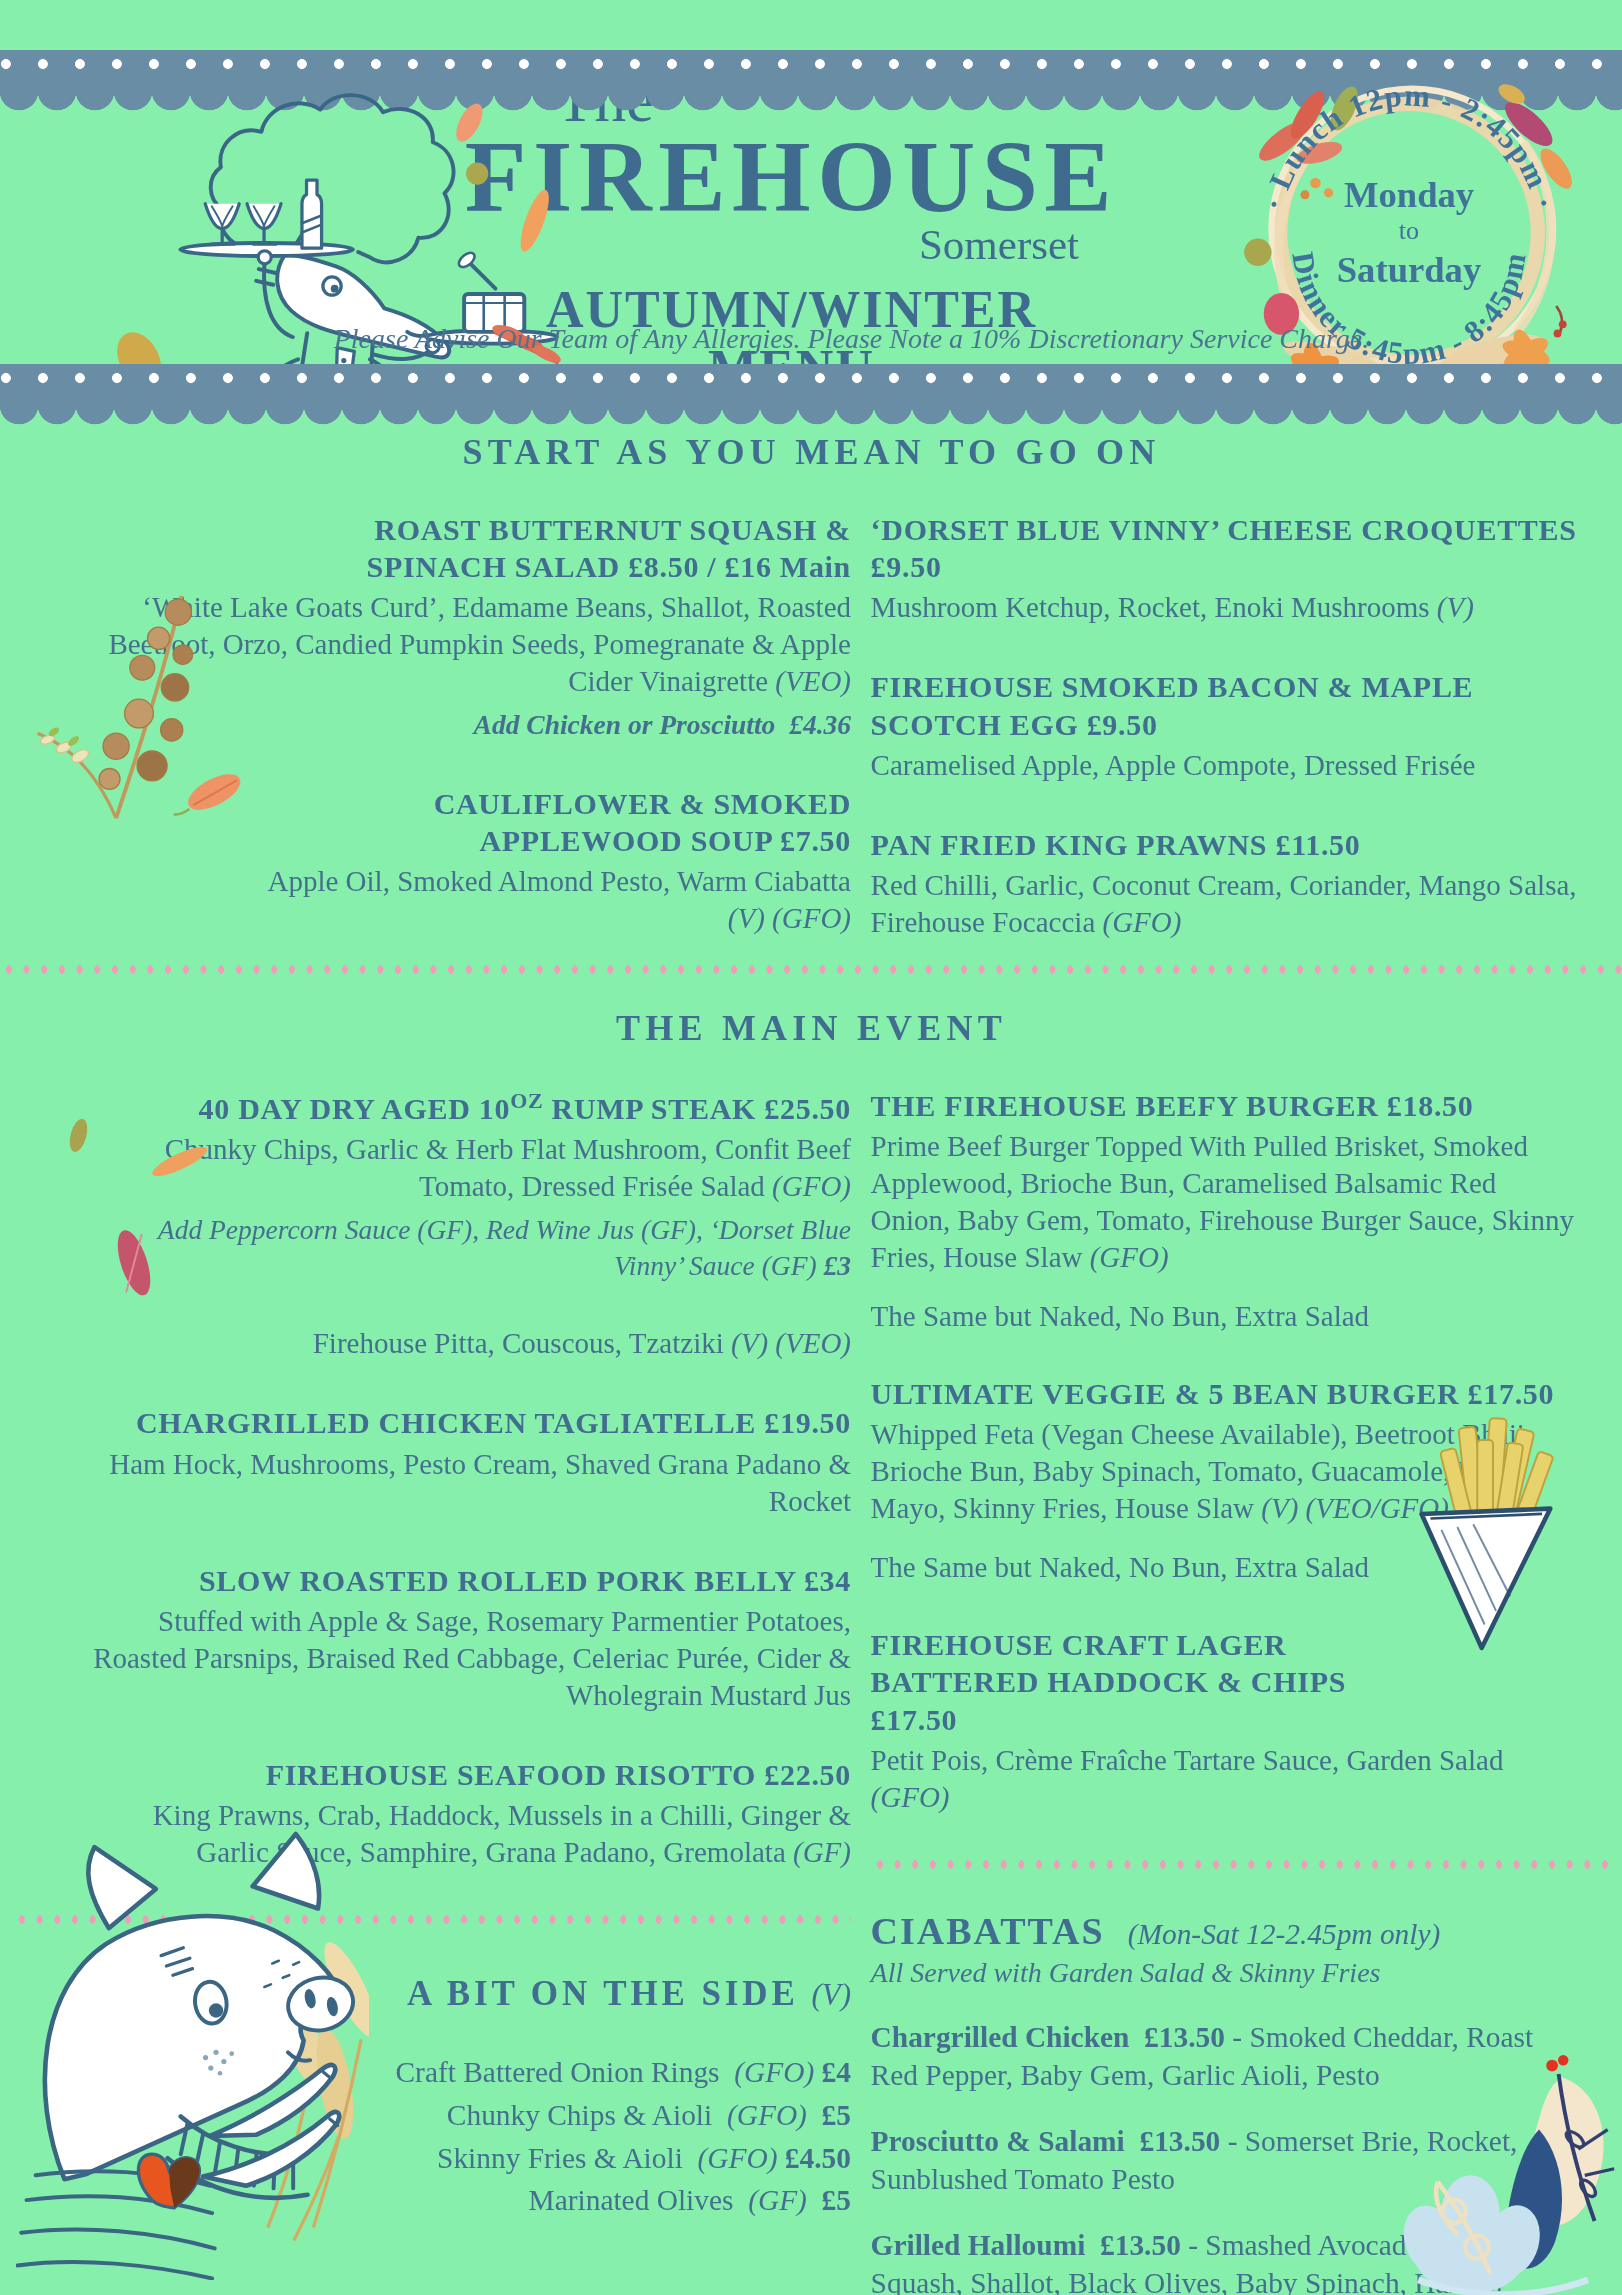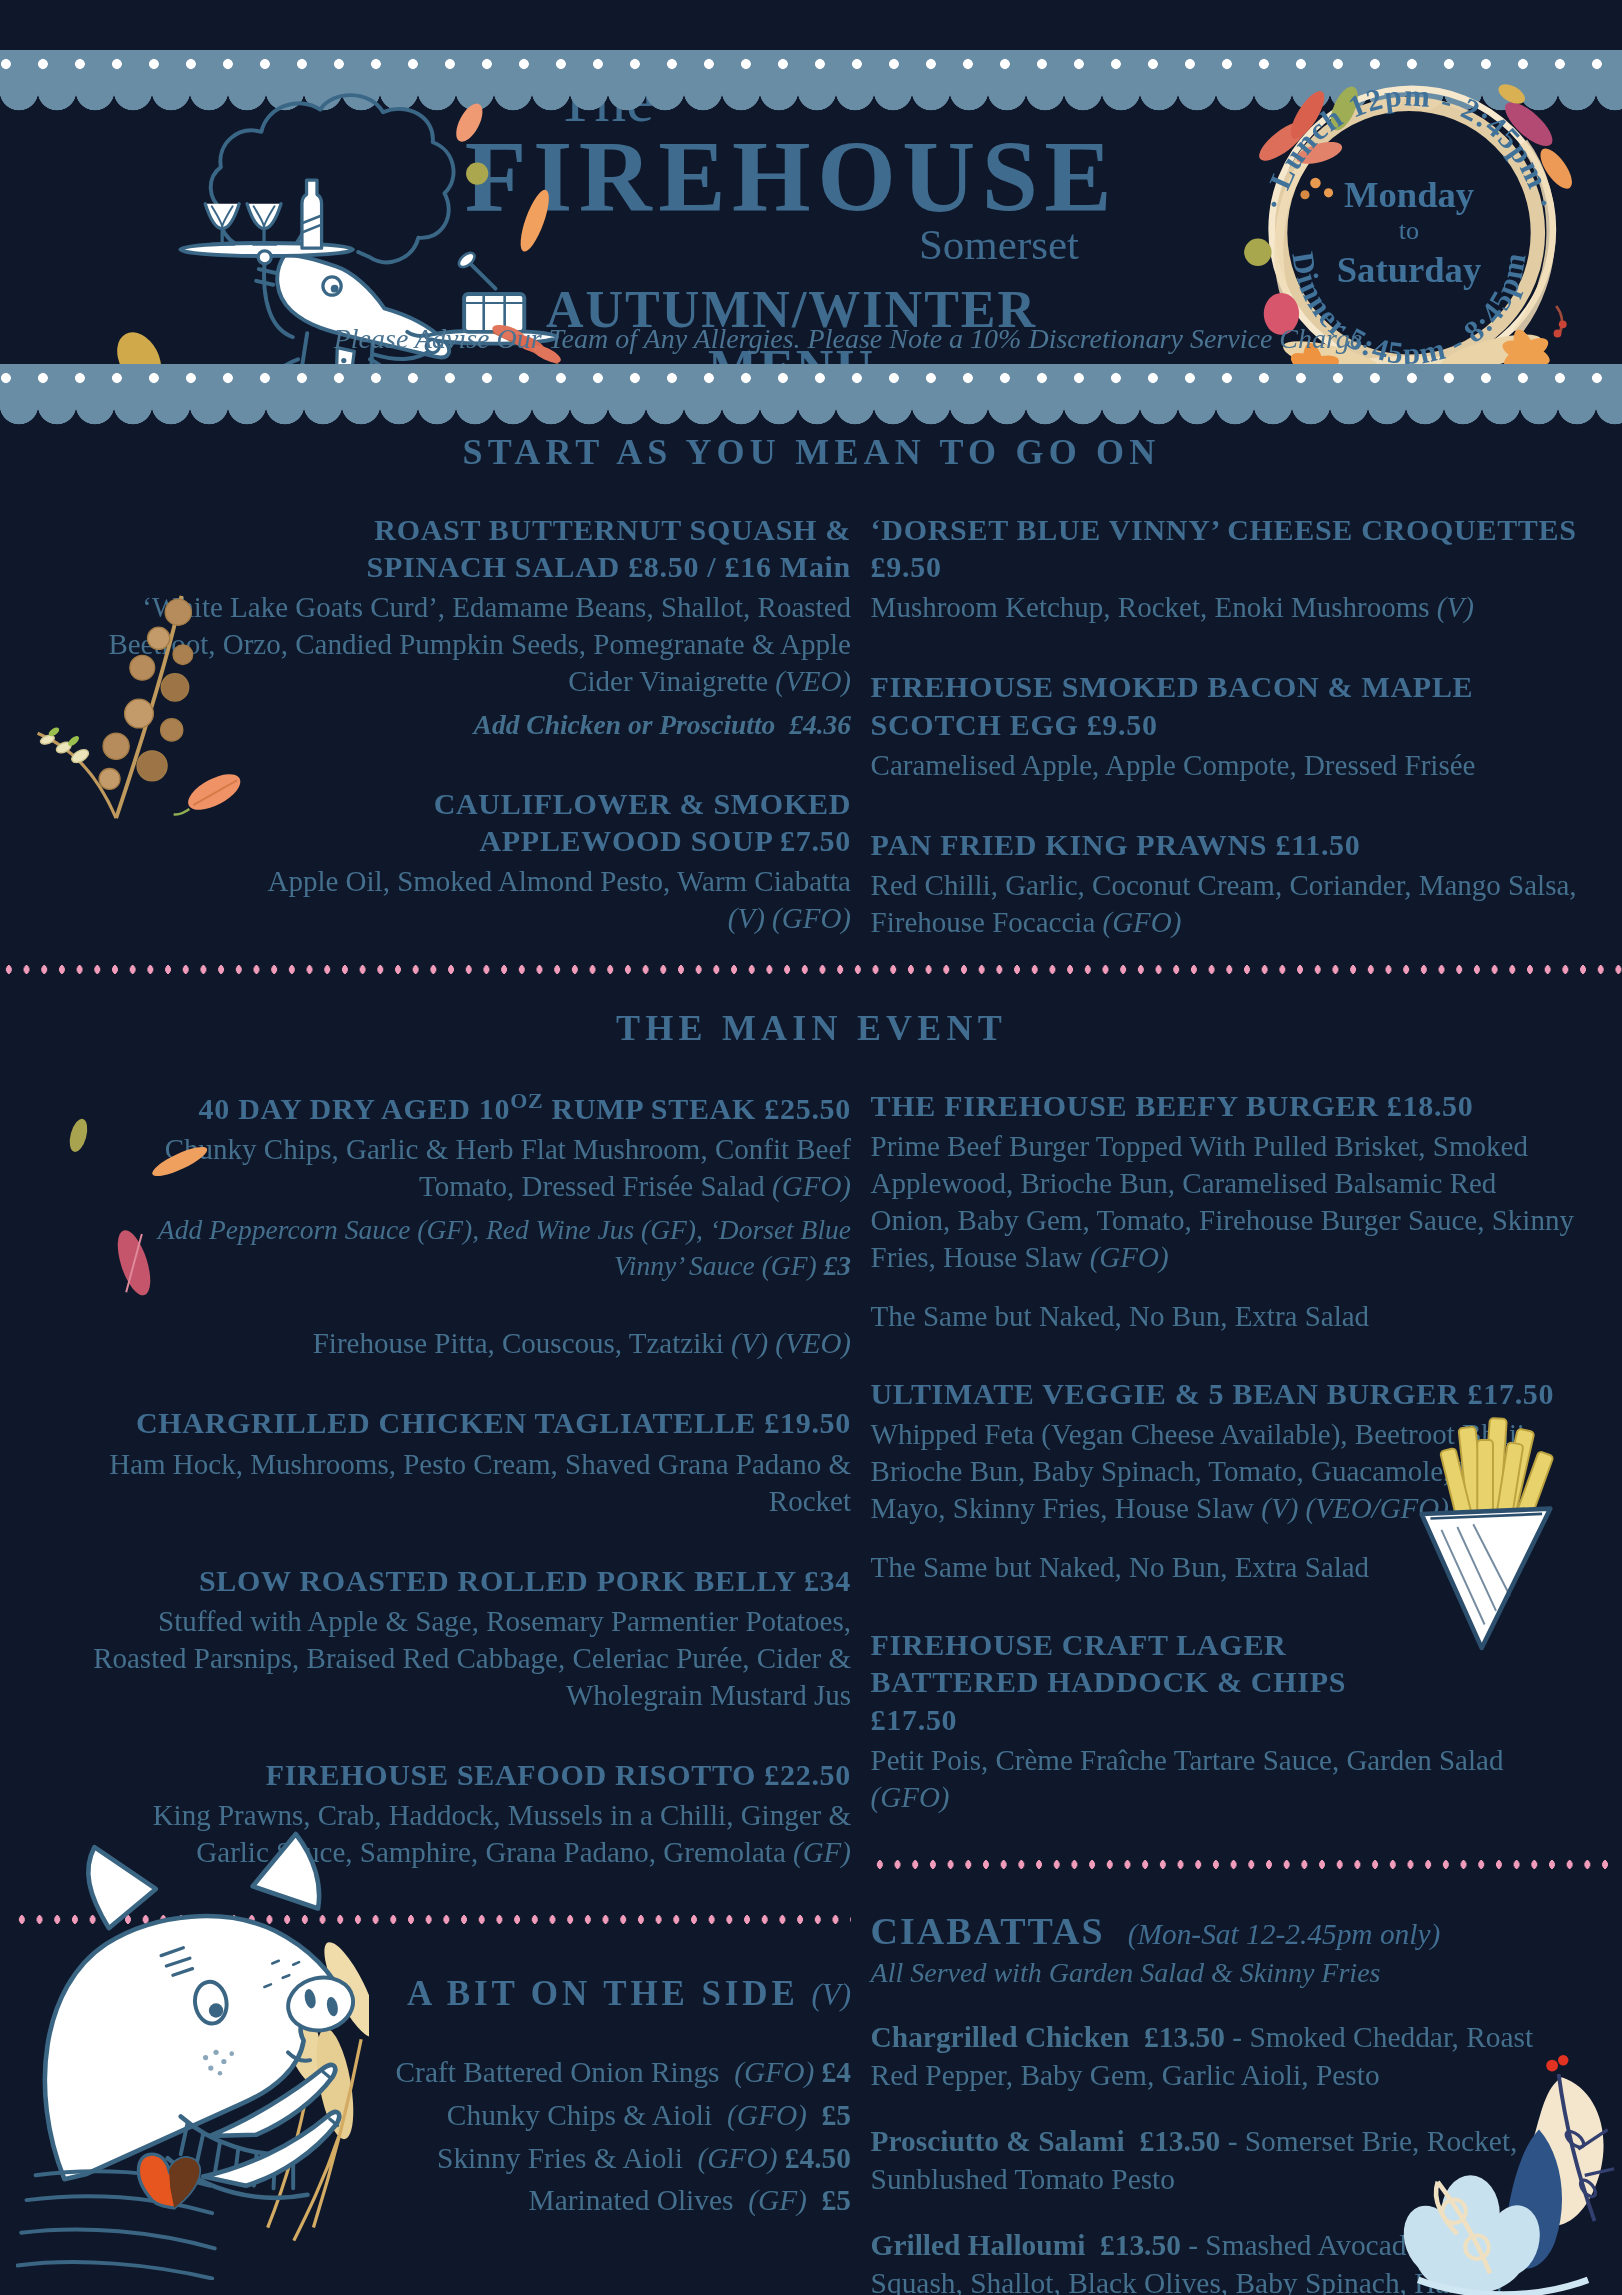--- a/index.html
+++ b/index.html
@@ -1,16 +1,16 @@
 <!DOCTYPE html>
 <html style="font-size:10.5px"><head>
 <meta charset="utf-8">
 <style>
   html,body{margin:0;padding:0;background:#e9e9e9;}
-  .page{position:relative;width:1623px;height:2295px;margin:0 auto;background:#0f172a;overflow:hidden;
+  .page{position:relative;width:1623px;height:2295px;margin:0 auto;background:#86efac;overflow:hidden;
         font-family:"Liberation Serif","DejaVu Serif",serif;color:#44708e;}
 
   
   .band{position:absolute;left:0;width:100%;height:41px;background:#6a8da6;}
   .band::before{content:"";position:absolute;top:7.9px;left:0;width:100%;height:11.8px;
      background-image:radial-gradient(circle at 5.9px 5.9px,#ffffff 4.6px,rgba(255,255,255,0) 5.2px);
      background-size:37px 11.8px;background-repeat:repeat-x;}
   .band::after{content:"";position:absolute;top:100%;left:0;width:100%;height:20px;
      background-image:radial-gradient(circle at 19px 0px,#6a8da6 19px,rgba(106,141,166,0) 19.6px);
      background-size:38px 20px;background-repeat:repeat-x;}

